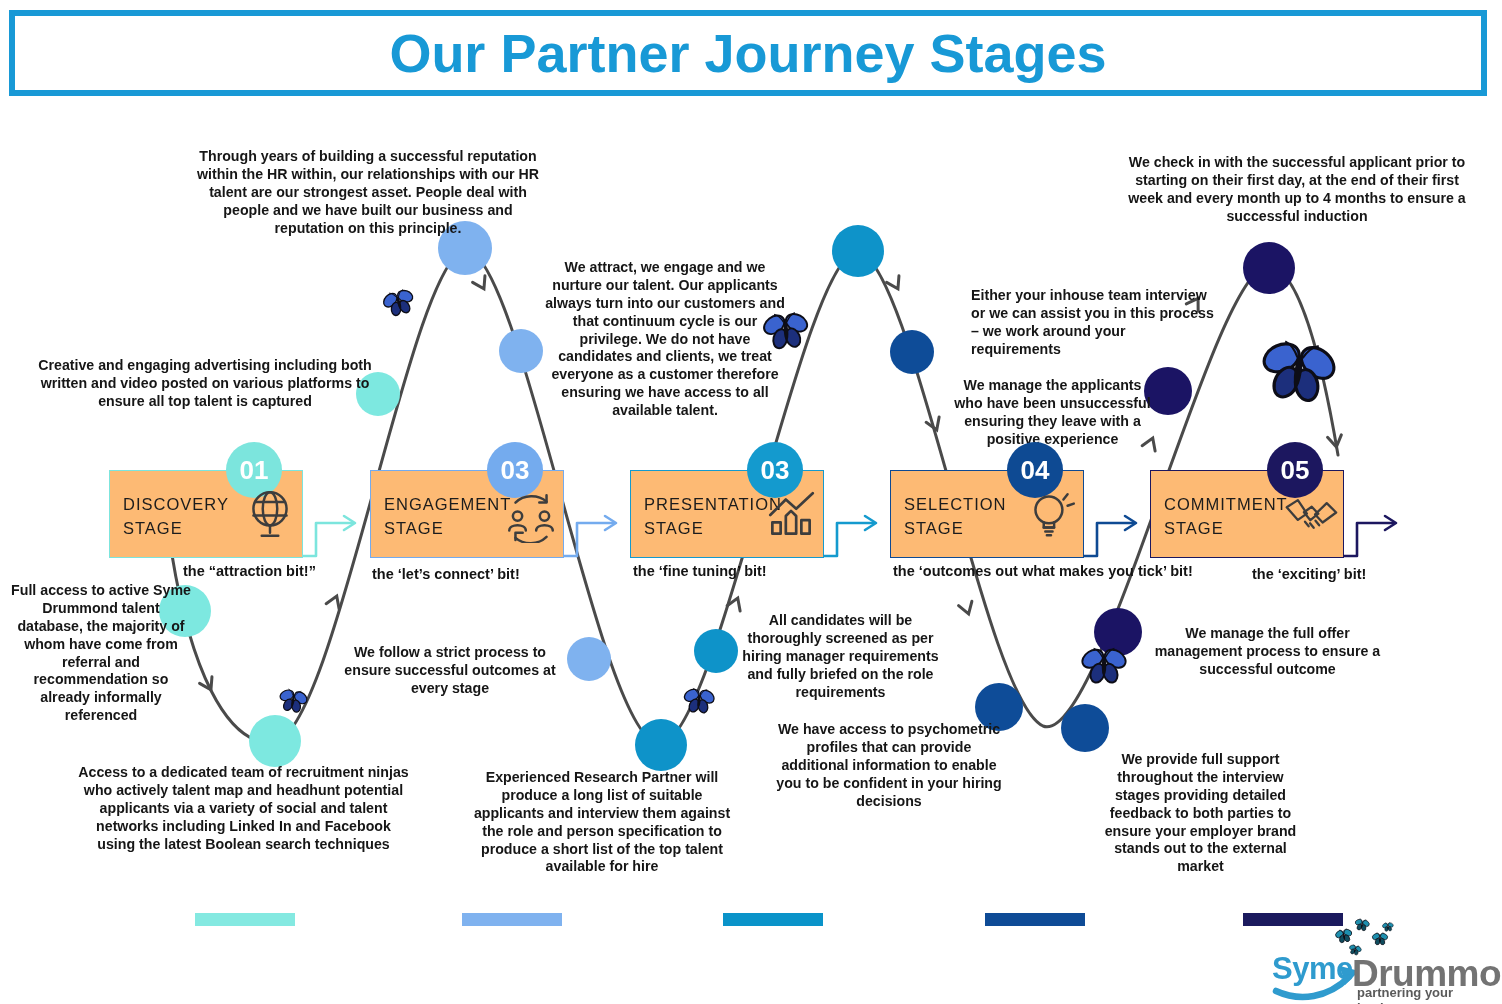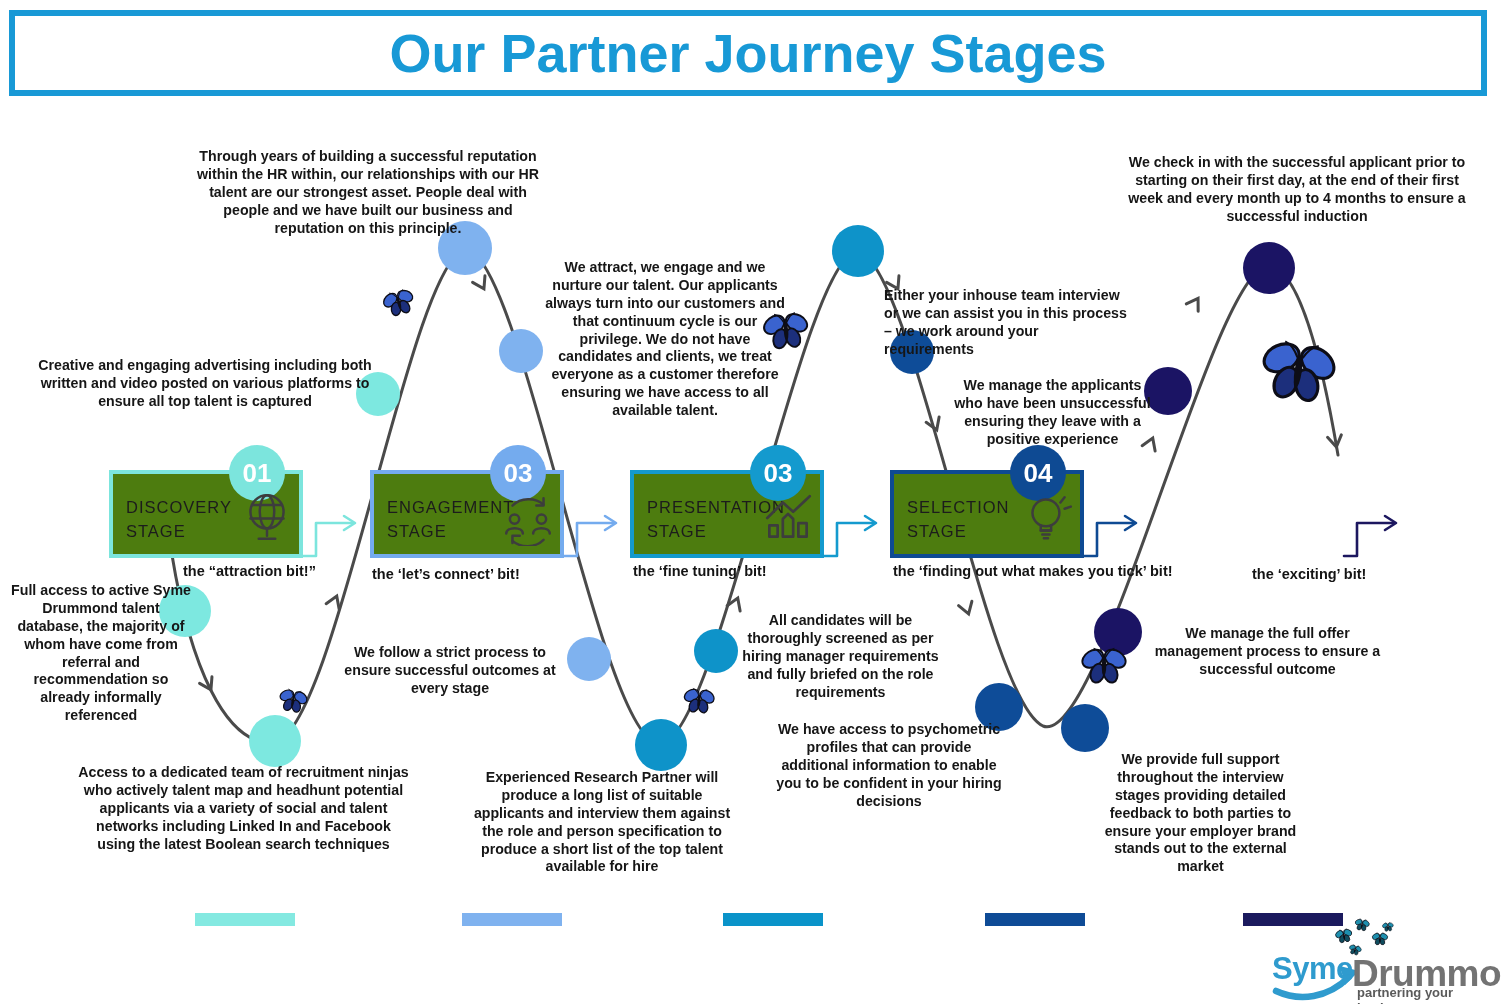--- a/index.html
+++ b/index.html
@@ -19,35 +19,35 @@
   #decor { position:absolute; left:0; top:0; z-index:1; }
 
   
   .note { position:absolute; font-size:14.2px; line-height:1.26; font-weight:600; color:#161616; text-align:center; z-index:2; }
   .note.al { text-align:left; }
   .n1  { left:188px;  top:148px; width:360px; }
   .n2  { left:35px;   top:357px; width:340px; }
   .n3  { left:525px;  top:259px; width:248px;margin-left:16px; }
   .n4  { left:715px;  top:162px; width:345px; }
   .n5  { left:1128px; top:154px; width:338px; }
-  .n6  { left:884px;  top:287px; width:245px; }
+  .n6  { left:971px;  top:287px; width:245px; }
   .n7  { left:950px;  top:377px; width:205px; }
   .n8  { left:10px;   top:582px; width:182px; }
   .n9  { left:340px;  top:644px; width:220px; }
   .n10 { left:76px;   top:764px; width:335px; }
   .n11 { left:468px;  top:769px; width:268px; }
   .n12 { left:738px;  top:612px; width:205px; }
   .n13 { left:775px;  top:721px; width:228px; }
   .n14 { left:1145px; top:625px; width:245px; }
   .n15 { left:1093px; top:751px; width:215px; }
 
   
   .stage-box {
-    position:absolute; top:470px; width:194px; height:88px; background:#4d7c0f;
-    border:4px solid #0ea5e9; box-sizing:border-box; z-index:2;
+    position:absolute; top:470px; width:194px; height:88px; background:#fdba74;
+    border:1px solid #0ea5e9; box-sizing:border-box; z-index:2;
   }
   .s1 { left:109px; } .s2 { left:370px; } .s3 { left:630px; } .s4 { left:890px; } .s5 { left:1150px; }
   .badge {
     position:absolute; left:116px; top:-29px; width:56px; height:56px; border-radius:50%;
     color:#fff; font-size:26px; font-weight:bold; display:flex; align-items:center; justify-content:center;
   }
   .stage-title {
     position:absolute; left:13px; top:22px; width:130px;
     font-size:16.5px; letter-spacing:1px; color:#1c1c1c; line-height:1.45; font-weight:400;
   }
@@ -274,22 +274,36 @@
     <div class="stage-title">SELECTION STAGE</div>
     <div class="stage-icon">
       <svg viewBox="0 0 56 56" fill="none" stroke="#3d3d3d" stroke-width="2.4" stroke-linecap="round" stroke-linejoin="round">
         <circle cx="26" cy="24" r="13"></circle>
         <path d="M21 36 v5 h10 v-5"></path>
         <path d="M21 41 h10 M22.5 45 h7 M24 48.5 h4"></path>
         <path d="M44 9 l-4 5 M50 18 l-6 2"></path>
       </svg>
     </div>
   </div>
-  <div class="caption c4">the ‘finding out what makes you tick’ bit!</div>
-
+  <div class="caption c4">the ‘outcomes out what makes you tick’ bit!</div>
+
+  <div class="stage-box s5" style="border-color: rgb(28, 23, 95);">
+    <div class="badge" style="background-color: rgb(28, 23, 95);">05</div>
+    <div class="stage-title">COMMITMENT STAGE</div>
+    <div class="stage-icon">
+      <svg viewBox="0 0 56 56" fill="none" stroke="#3d3d3d" stroke-width="2.2" stroke-linecap="round" stroke-linejoin="round">
+        <g transform="rotate(6 28 28)">
+          <path d="M4 24 l10 -8 10 12 -8 7 z"></path>
+          <path d="M52 24 l-10 -8 -10 12 8 7 z"></path>
+          <path d="M21 27 l7 -6 7 6 -7 7 z"></path>
+          <path d="M23 36 l4 4 M28 37 l4 4 M33 34 l4 4"></path>
+        </g>
+      </svg>
+    </div>
+  </div>
   <div class="caption c5">the ‘exciting’ bit!</div>
 
   <div class="bar b1" style="background-color: rgb(132, 233, 225);"></div>
   <div class="bar b2" style="background-color: rgb(127, 178, 239);"></div>
   <div class="bar b3" style="background-color: rgb(10, 147, 201);"></div>
   <div class="bar b4" style="background-color: rgb(14, 75, 150);"></div>
   <div class="bar b5" style="background-color: rgb(27, 26, 94);"></div>
 
   <div class="logo-syme">Syme</div>
   <div class="logo-drummond">Drummond</div>

